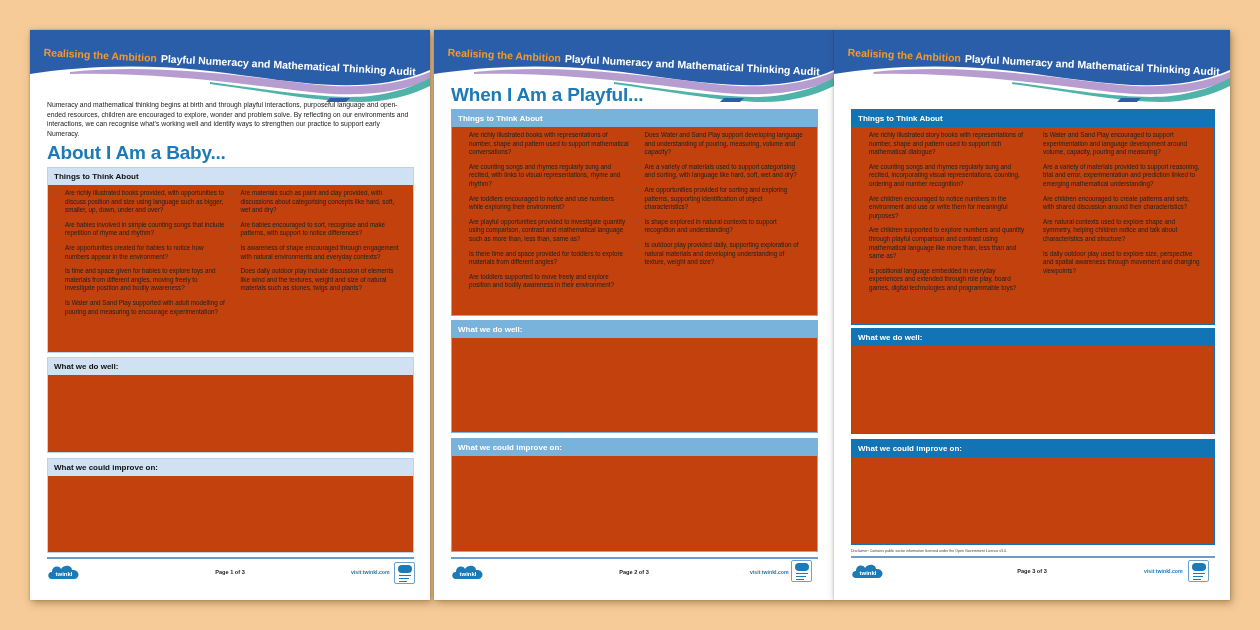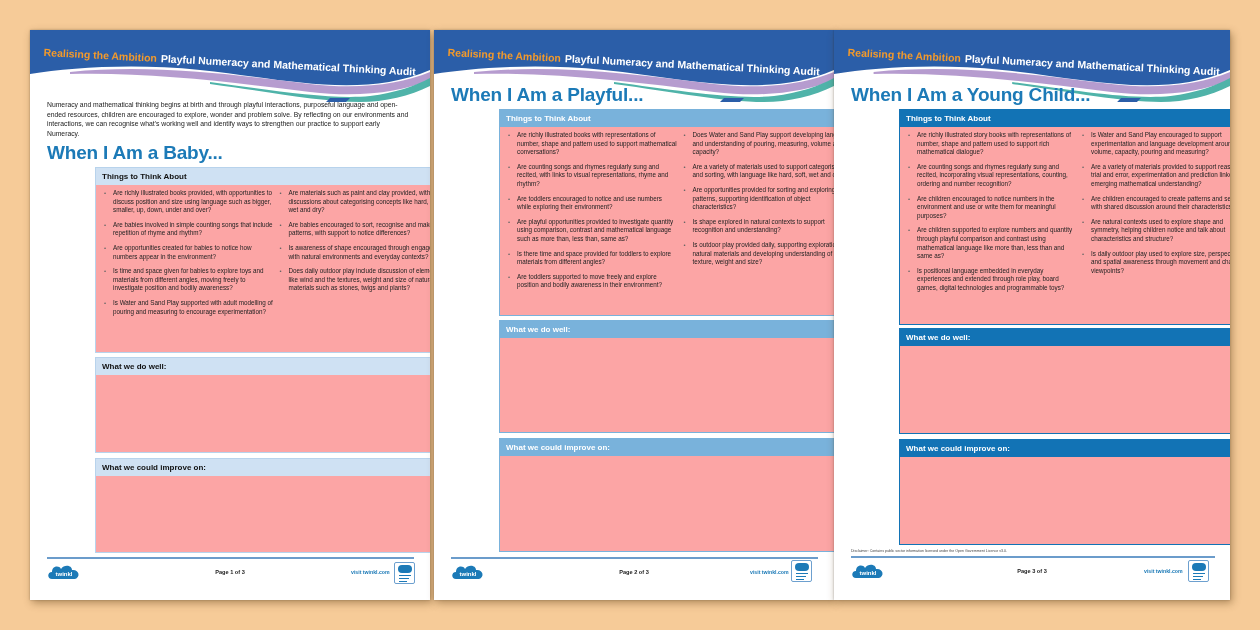--- a/index.html
+++ b/index.html
@@ -21,21 +21,21 @@
   .banner-text {
     position: absolute; left: 14px; top: 16px; white-space: nowrap;
     font-weight: bold; font-size: 10.5px; transform: rotate(3deg); transform-origin: left top;
   }
   .banner-text .orange { color: #f39a2b; margin-right: 4px; }
   .banner-text .white { color: #ffffff; }
 
   .intro { position: absolute; left: 17px; top: 70px; width: 366px; font-size: 6.8px; line-height: 9.6px; color: #222; }
   .heading { position: absolute; left: 17px; font-size: 19px; font-weight: bold; color: #1c7ab7; letter-spacing: -0.2px; }
 
-  .box { position: absolute; left: 17px; width: 367px; border: 1.5px solid; background: #fca5a5; margin-left: 48px; }
+  .box { position: absolute; left: 17px; width: 367px; border: 1.5px solid; background: #c2410c; }
   .box-head { height: 17px; font-size: 8px; font-weight: bold; padding: 4px 0 0 6px; }
   .think-cols { display: flex; padding: 4px 6px 0 8px; }
   .col { flex: 1; padding-right: 6px; }
   .col ul { list-style: none; }
   .col li { position: relative; padding-left: 9px; font-size: 6.3px; line-height: 8.6px; color: #222; margin-bottom: 6px; }
   .col li::before { content: "\2022"; position: absolute; left: 0; top: 0; color: #666; font-size: 6px; }
 
   
   .t1 .box { border-color: #b8d3ec; }
   .t1 .box-head { background: #cfe1f3; color: #111; }
@@ -64,21 +64,21 @@
       <path d="M40 42 C120 34 200 44 280 54 C330 60 370 54 400 42 L400 50 C370 62 330 68 280 62 C200 52 120 42 40 44 Z" fill="#a98bc7" opacity="0.85"></path>
       <path d="M180 52 C240 60 300 70 340 66 C365 63 385 56 400 48 L400 56 C380 66 355 72 330 72 C290 72 240 62 180 54 Z" fill="#4fb3a9"></path>
       <path d="M300 68 L320 68 L316 72 L296 72 Z" fill="#2b5ea8"></path>
     </svg>
     <div class="banner-text">
       <span class="orange">Realising the Ambition</span><span class="white">Playful Numeracy and Mathematical Thinking Audit</span>
     </div>
   </div>
 
   <p class="intro">Numeracy and mathematical thinking begins at birth and through playful interactions, purposeful language and open-ended resources, children are encouraged to explore, wonder and problem solve. By reflecting on our environments and interactions, we can recognise what's working well and identify ways to strengthen our practice to support early Numeracy.</p>
-  <h1 class="heading" style="top:112px">When I Am a Baby...</h1>
+  <h1 class="heading" style="top:112px">About I Am a Baby...</h1>
 
   <div class="box" style="top:137px;height:186px">
     <div class="box-head">Things to Think About</div>
     <div class="think-cols">
       <div class="col">
         <ul>
           <li>Are richly illustrated books provided, with opportunities to discuss position and size using language such as bigger, smaller, up, down, under and over?</li>
           <li>Are babies involved in simple counting songs that include repetition of rhyme and rhythm?</li>
           <li>Are opportunities created for babies to notice how numbers appear in the environment?</li>
           <li>Is time and space given for babies to explore toys and materials from different angles, moving freely to investigate position and bodily awareness?</li>
@@ -196,21 +196,20 @@
       <path d="M0 0 H400 V40 C330 70 250 48 170 40 C100 33 40 38 0 44 Z" fill="#2b5ea8"></path>
       <path d="M40 42 C120 34 200 44 280 54 C330 60 370 54 400 42 L400 50 C370 62 330 68 280 62 C200 52 120 42 40 44 Z" fill="#a98bc7" opacity="0.85"></path>
       <path d="M180 52 C240 60 300 70 340 66 C365 63 385 56 400 48 L400 56 C380 66 355 72 330 72 C290 72 240 62 180 54 Z" fill="#4fb3a9"></path>
       <path d="M290 68 L310 68 L306 72 L286 72 Z" fill="#2b5ea8"></path>
     </svg>
     <div class="banner-text">
       <span class="orange">Realising the Ambition</span><span class="white">Playful Numeracy and Mathematical Thinking Audit</span>
     </div>
   </div>
 
-  <h1 class="heading" style="top:54px">When I Am a Young Child...</h1>
 
   <div class="box" style="top:79px;width:364px;height:216px">
     <div class="box-head">Things to Think About</div>
     <div class="think-cols">
       <div class="col">
         <ul>
           <li>Are richly illustrated story books with representations of number, shape and pattern used to support rich mathematical dialogue?</li>
           <li>Are counting songs and rhymes regularly sung and recited, incorporating visual representations, counting, ordering and number recognition?</li>
           <li>Are children encouraged to notice numbers in the environment and use or write them for meaningful purposes?</li>
           <li>Are children supported to explore numbers and quantity through playful comparison and contrast using mathematical language like more than, less than and same as?</li>

